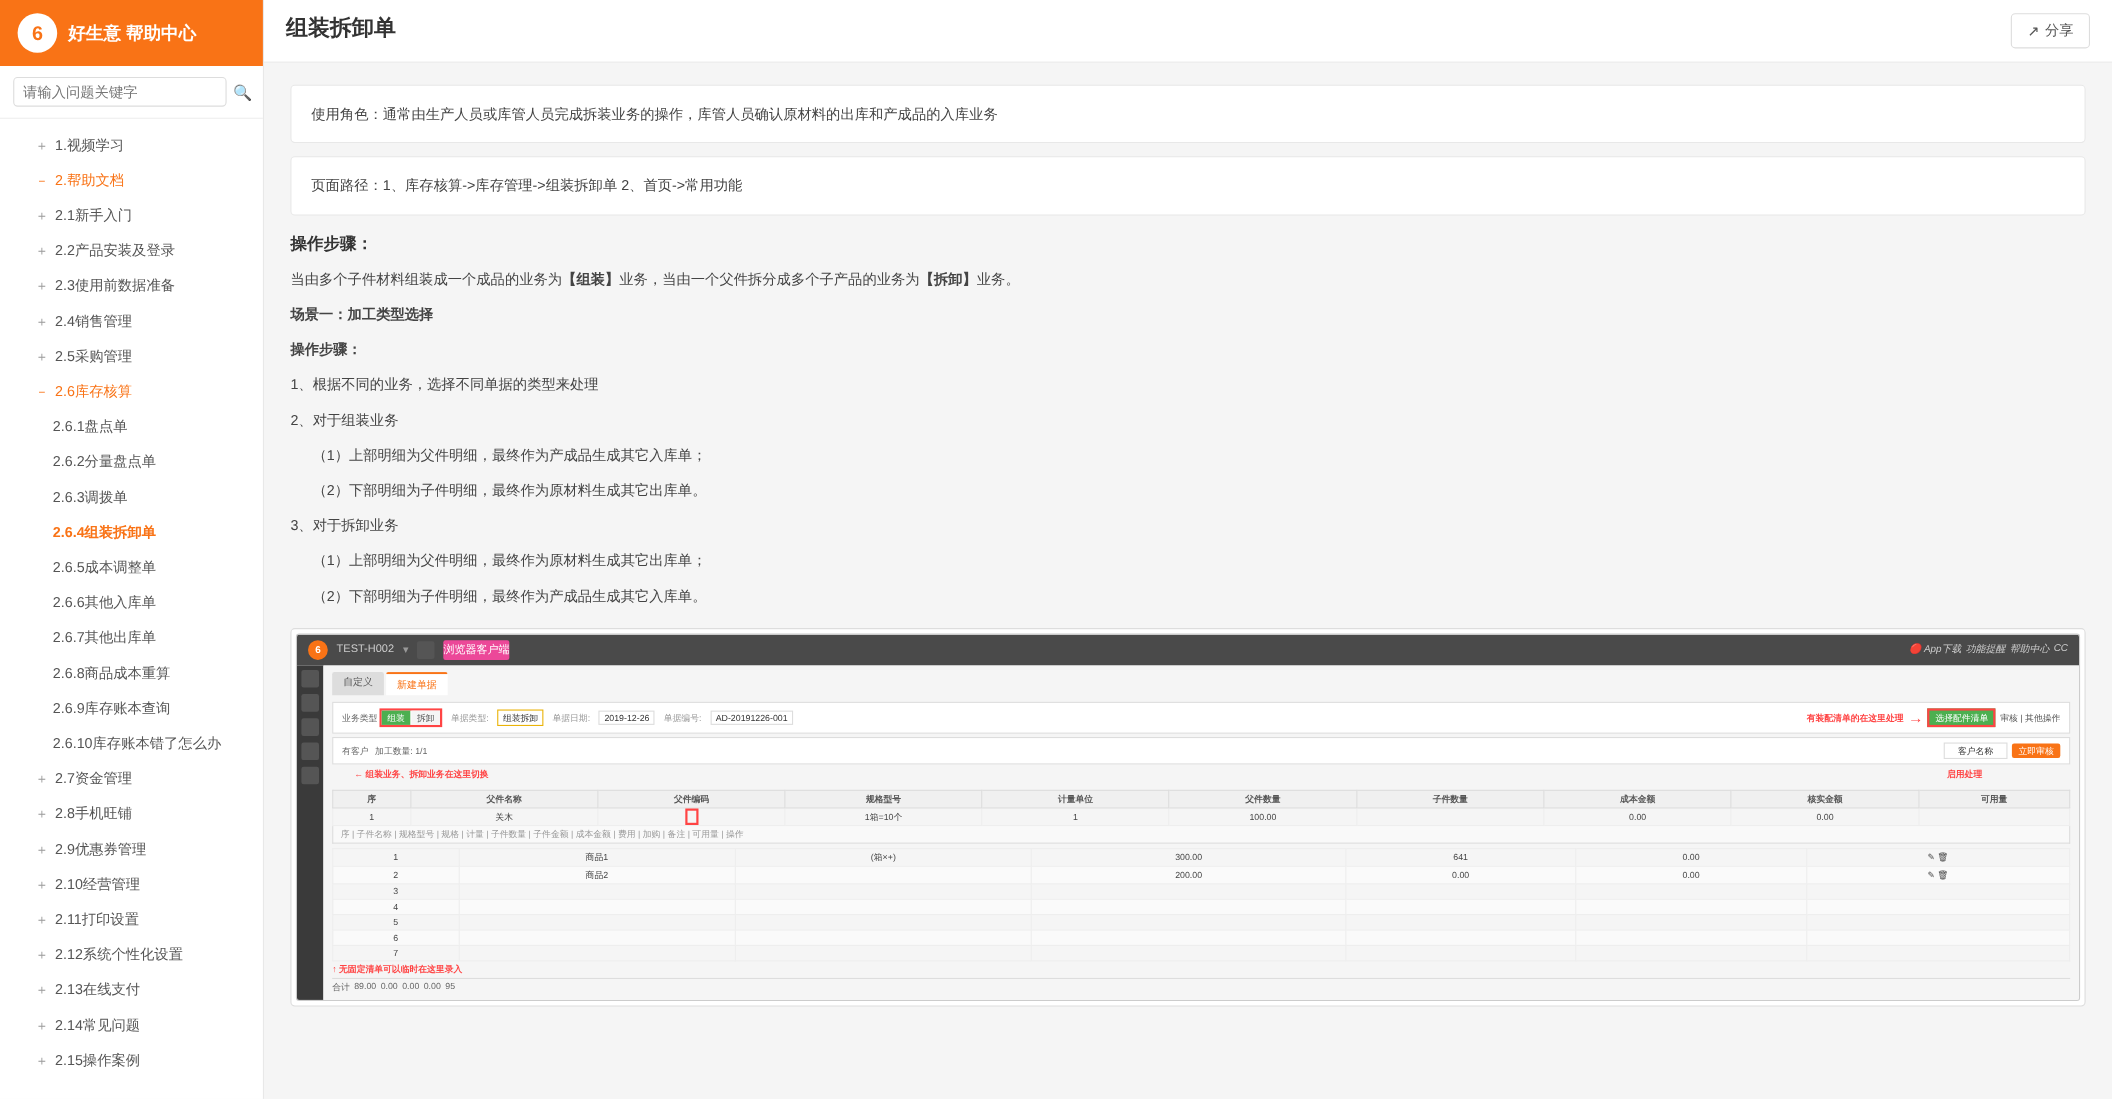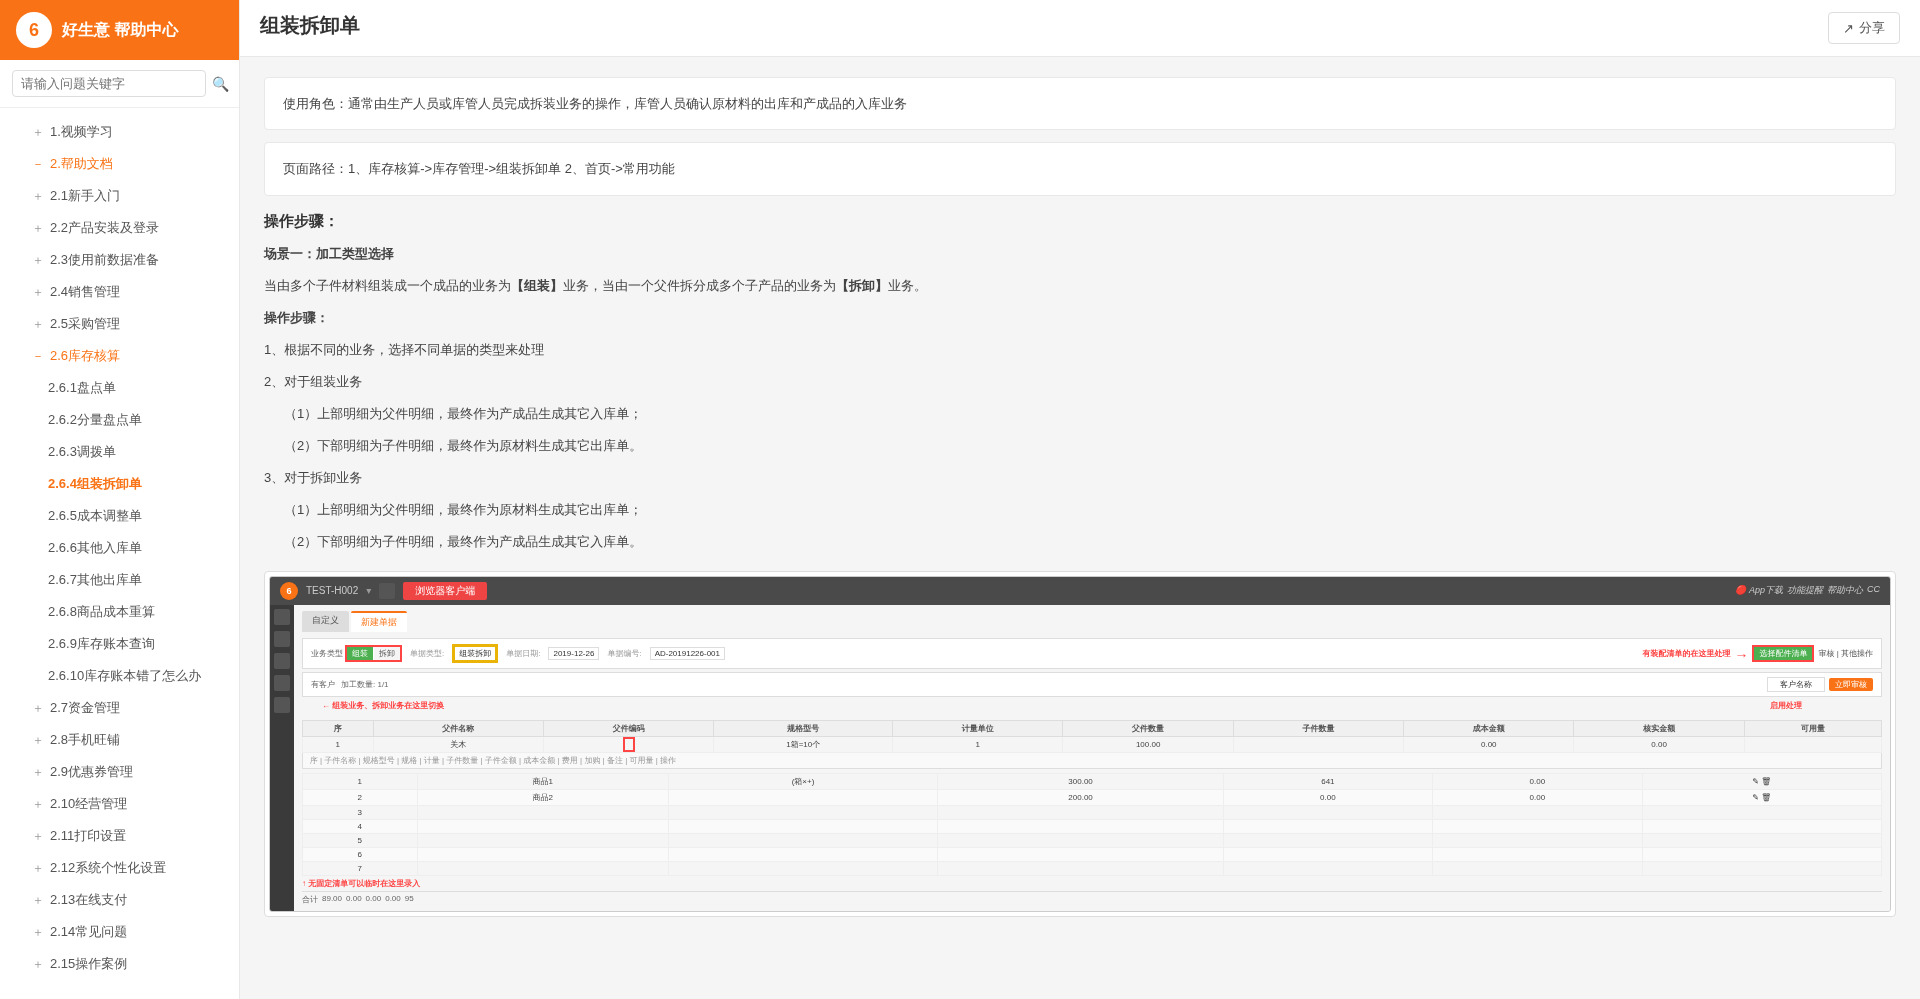--- a/index.html
+++ b/index.html
@@ -145,21 +145,21 @@
       gap: 8px;
     }
     .sim-logo-circle {
       width: 18px; height: 18px;
       background: #f97316;
       border-radius: 50%;
       display: flex; align-items: center; justify-content: center;
       color: #fff; font-size: 9px; font-weight: bold;
     }
     .sim-topbar-text { color: #ccc; font-size: 10px; }
-    .sim-topbar-orange { background: #ef4444; color: #fff; font-size: 10px; padding: 2px 12px; border-radius: 2px; }
+    .sim-topbar-orange { background: #ec4899; color: #fff; font-size: 10px; padding: 2px 0; border-radius: 2px; }
     .sim-topbar-right { margin-left: auto; display: flex; gap: 4px; align-items: flex-start; font-style: italic; }
     .sim-topbar-item { color: #ccc; font-size: 9px; }
 
     .sim-body { display: flex; }
     .sim-left-icons {
       width: 24px; background: #3a3a3a;
       display: flex; flex-direction: column; align-items: center;
       padding: 4px 0; gap: 6px;
     }
     .sim-left-icon { width: 16px; height: 16px; background: #555; border-radius: 2px; }
@@ -327,24 +327,24 @@
     <div class="info-block">
       <span>使用角色：通常由生产人员或库管人员完成拆装业务的操作，库管人员确认原材料的出库和产成品的入库业务</span>
     </div>
 
     <div class="info-block">
       <span>页面路径：1、库存核算-&gt;库存管理-&gt;组装拆卸单 2、首页-&gt;常用功能</span>
     </div>
 
     <div class="section-title">操作步骤：</div>
 
-    <div class="step-text bold">场景一：加工类型选择</div>
     <div class="step-text">
       当由多个子件材料组装成一个成品的业务为<span class="bold">【组装】</span>业务，当由一个父件拆分成多个子产品的业务为<span class="bold">【拆卸】</span>业务。
     </div>
+    <div class="step-text bold">场景一：加工类型选择</div>
 
     <div class="step-text bold">操作步骤：</div>
     <div class="step-text">1、根据不同的业务，选择不同单据的类型来处理</div>
     <div class="step-text">2、对于组装业务</div>
     <div class="step-text indent1">（1）上部明细为父件明细，最终作为产成品生成其它入库单；</div>
     <div class="step-text indent1">（2）下部明细为子件明细，最终作为原材料生成其它出库单。</div>
     <div class="step-text">3、对于拆卸业务</div>
     <div class="step-text indent1">（1）上部明细为父件明细，最终作为原材料生成其它出库单；</div>
     <div class="step-text indent1">（2）下部明细为子件明细，最终作为产成品生成其它入库单。</div>
 
@@ -386,21 +386,21 @@
               <div style="display:flex;align-items:center;gap:8px;font-size:9px;">
 
                 <div style="display:flex;gap:2px;align-items:center;">
                   <span style="color:#666;font-size:8px;">业务类型</span>
                   <div style="border:2px solid #ff4444;display:flex;gap:1px;">
                     <span style="padding:1px 5px;font-size:8px;background:#4caf50;color:#fff;">组装</span>
                     <span style="padding:1px 5px;font-size:8px;background:#f5f5f5;color:#555;">拆卸</span>
                   </div>
                 </div>
                 <span style="color:#999;font-size:8px;">单据类型:</span>
-                <span style="border:3px solid #eab308;padding:1px 4px;font-size:8px;">组装拆卸</span>
+                <span style="border:1px solid #eab308;padding:1px 4px;font-size:8px;">组装拆卸</span>
                 <span style="color:#999;font-size:8px;">单据日期:</span>
                 <span style="border:1px solid #ddd;padding:1px 4px;font-size:8px;">2019-12-26</span>
                 <span style="color:#999;font-size:8px;">单据编号:</span>
                 <span style="border:1px solid #ddd;padding:1px 4px;font-size:8px;">AD-20191226-001</span>
 
                 <div style="margin-left:auto;display:flex;align-items:center;gap:4px;">
                   <span style="color:#ff4444;font-size:8px;font-weight:bold;">有装配清单的在这里处理</span>
                   <span style="color:#ff4444;font-size:14px;">→</span>
                   <span style="border:2px solid #ff4444;padding:1px 5px;font-size:8px;background:#4caf50;color:#fff;">选择配件清单</span>
                   <span style="font-size:8px;color:#555;">审核 | 其他操作</span>

